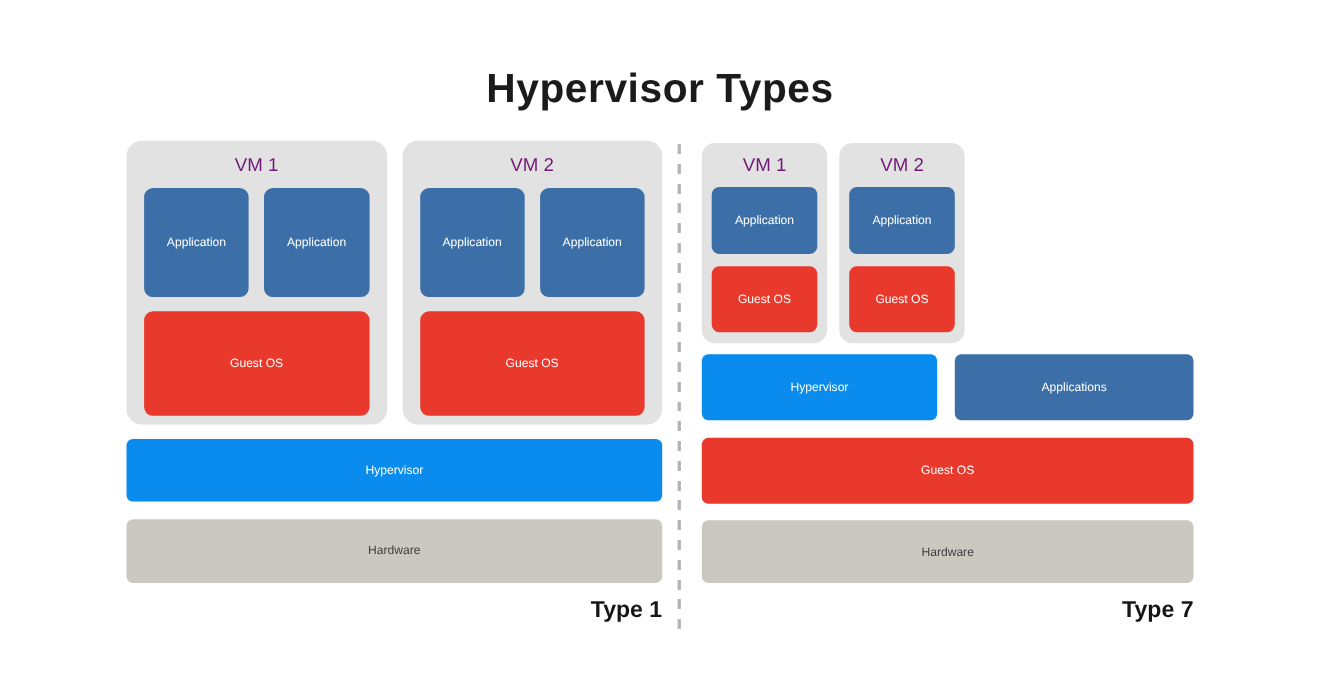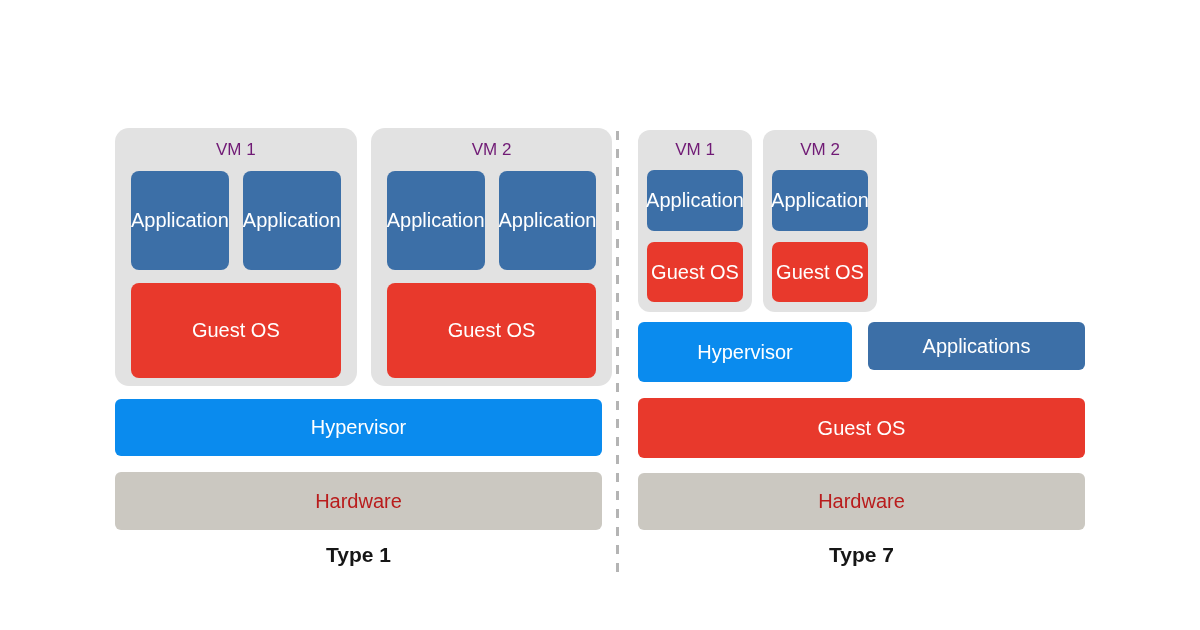--- a/index.html
+++ b/index.html
@@ -63,21 +63,21 @@
     justify-content: center;
     font-size: 17px;
     color: #701a75;
   }
   .vm-card-t2 .vm-label { height: 40px; }
 
   .box, .bar {
     display: flex;
     align-items: center;
     justify-content: center;
-    font-size: 20px;
+    font-size: 11px;
     color: #ffffff;
     text-align: center;
   }
 
   .apps-row { display: flex; gap: 14px; height: 99px; }
   .app-box {
     flex: 1;
     background: var(--application_blue, #3c6fa7);
     border-radius: 8px;
   }
@@ -100,54 +100,55 @@
 
   .hyper-row { margin-top: 10px; display: flex; gap: 16px; }
   .hypervisor-box-t2 {
     width: 214px;
     height: 60px;
     background: var(--hypervisor_blue, #0a8bee);
     border-radius: 6px;
   }
   .applications-box {
     flex: 1;
-    height: 48px;
+    height: 60px;
     background: var(--application_blue, #3c6fa7);
     border-radius: 6px;
   }
 
   .guest-bar-t2 {
     margin-top: 16px;
     height: 60px;
     background: var(--guest_os_red, #e8392c);
     border-radius: 6px;
   }
 
   .hardware-bar {
     height: 58px;
     background: var(--hardware_gray, #cbc8c1);
     border-radius: 6px;
-    color: #b91c1c;
+    color: #404040;
   }
   .hardware-bar-t1 { margin-top: 16px; }
   .hardware-bar-t2 { margin-top: 15px; height: 57px; }
 
   .type-label {
     margin-top: 13px;
-    text-align: center;
+    text-align: right;
     font-size: 21px;
     font-weight: bold;
     color: #161616;
   }
 </style>
 </head>
 <body>
 
 <div class="canvas">
 
+  <div class="title">Hypervisor Types</div>
 
   <div class="divider"></div>
 
   <section class="panel panel-left">
     <div class="vm-row">
 
       <div class="vm-card vm-card-t1">
         <div class="vm-label">VM 1</div>
         <div class="apps-row">
           <div class="box app-box">Application</div>

